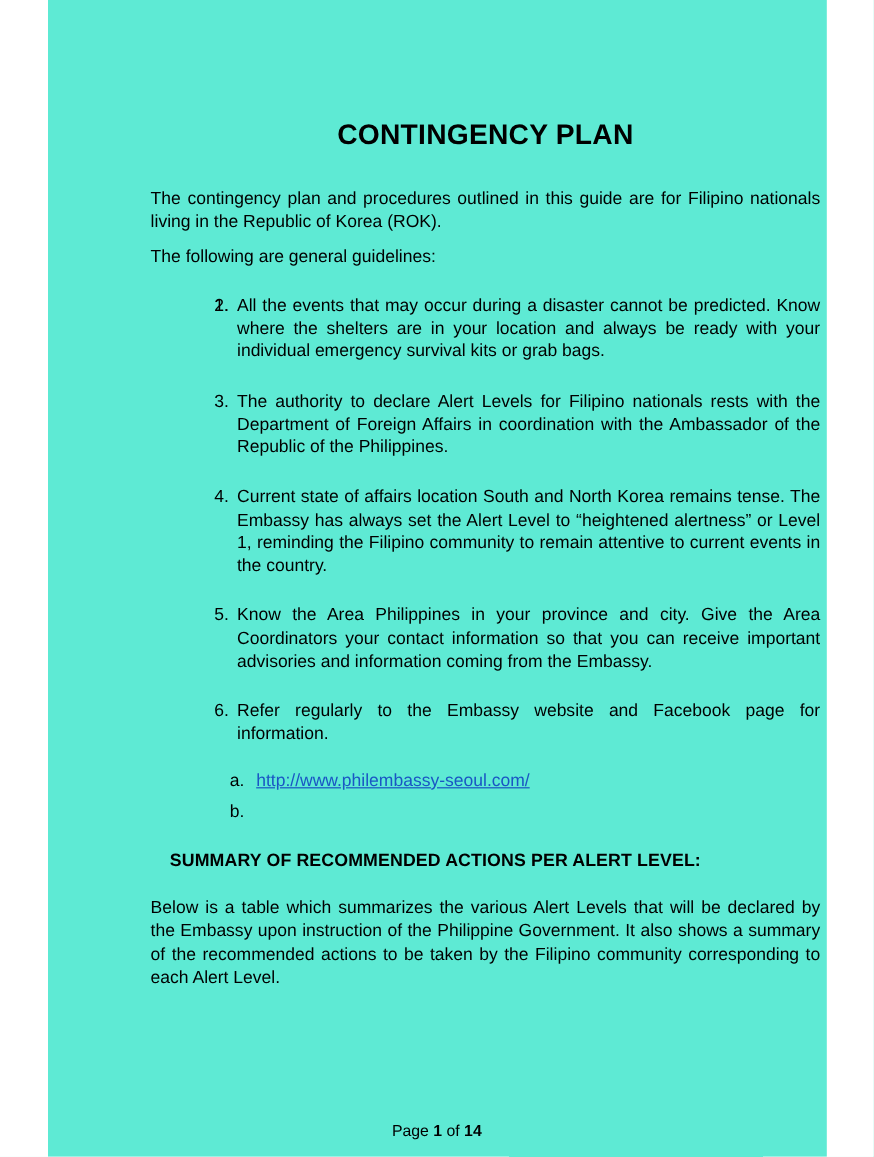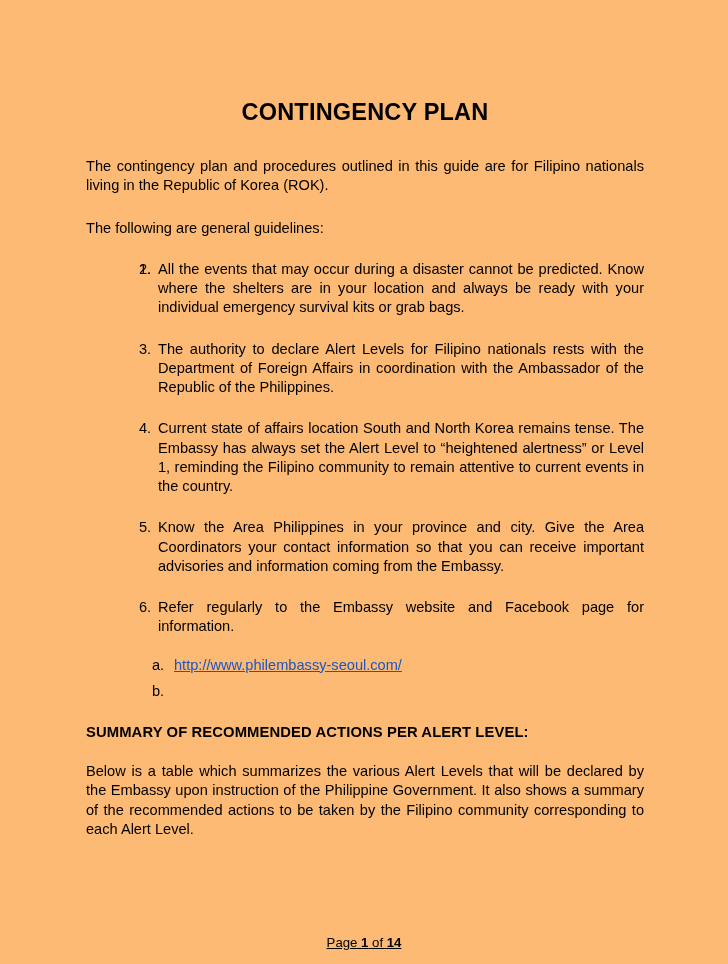--- a/index.html
+++ b/index.html
@@ -8,24 +8,24 @@
     padding: 0;
     background: #ffffff;
   }
   body {
     font-family: "Liberation Sans", sans-serif;
     color: #000000;
     -webkit-font-smoothing: antialiased;
   }
   .page {
     position: relative;
-    width: 728px;
+    width: 649px;
     height: 964px;
     margin: 0 auto;
-    background: #fdba74;
+    background: #5eead4;
     overflow: hidden;
     box-sizing: border-box;
   }
   .content {
     position: absolute;
     left: 86px;
     top: 0;
     width: 558px;
   }
   .doc-title {
@@ -38,21 +38,21 @@
     line-height: 1.15;
   }
   .para {
     font-size: 14.6px;
     line-height: 1.32;
     text-align: justify;
     margin: 0;
   }
   .para-1 { margin-top: 31px; }
   .para-2 { margin-top: 21px; }
-  .para-3 { margin-top: 23px; }
+  .para-3 { margin-top: 9px; }
   .ordered-list {
     list-style: none;
     margin: 0;
     padding: 0;
   }
   .ordered-list {
     margin-top: 18px;
   }
   .list-item {
     position: relative;
@@ -96,37 +96,36 @@
   }
   .link {
     color: #1a56c4;
     text-decoration: underline;
     cursor: pointer;
   }
   .section-heading {
     font-size: 14.8px;
     font-weight: bold;
     letter-spacing: 0.1px;
-    margin: 0;
+    margin: 16px;
     margin-top: 48px;
     line-height: 1.3;
     text-align: left;
   }
   .para-closing {
     margin-top: 20px;
   }
   .footer {
     position: absolute;
     left: 0;
     right: 0;
     top: 935px;
     text-align: center;
     font-size: 13.2px;
     line-height: 1.2;
-    text-decoration: underline;
   }
   .footer b { font-weight: bold; }
   .footer span { white-space: pre; }
 </style>
 </head>
 <body>
 
 <div class="page">
 
   <div class="content">

